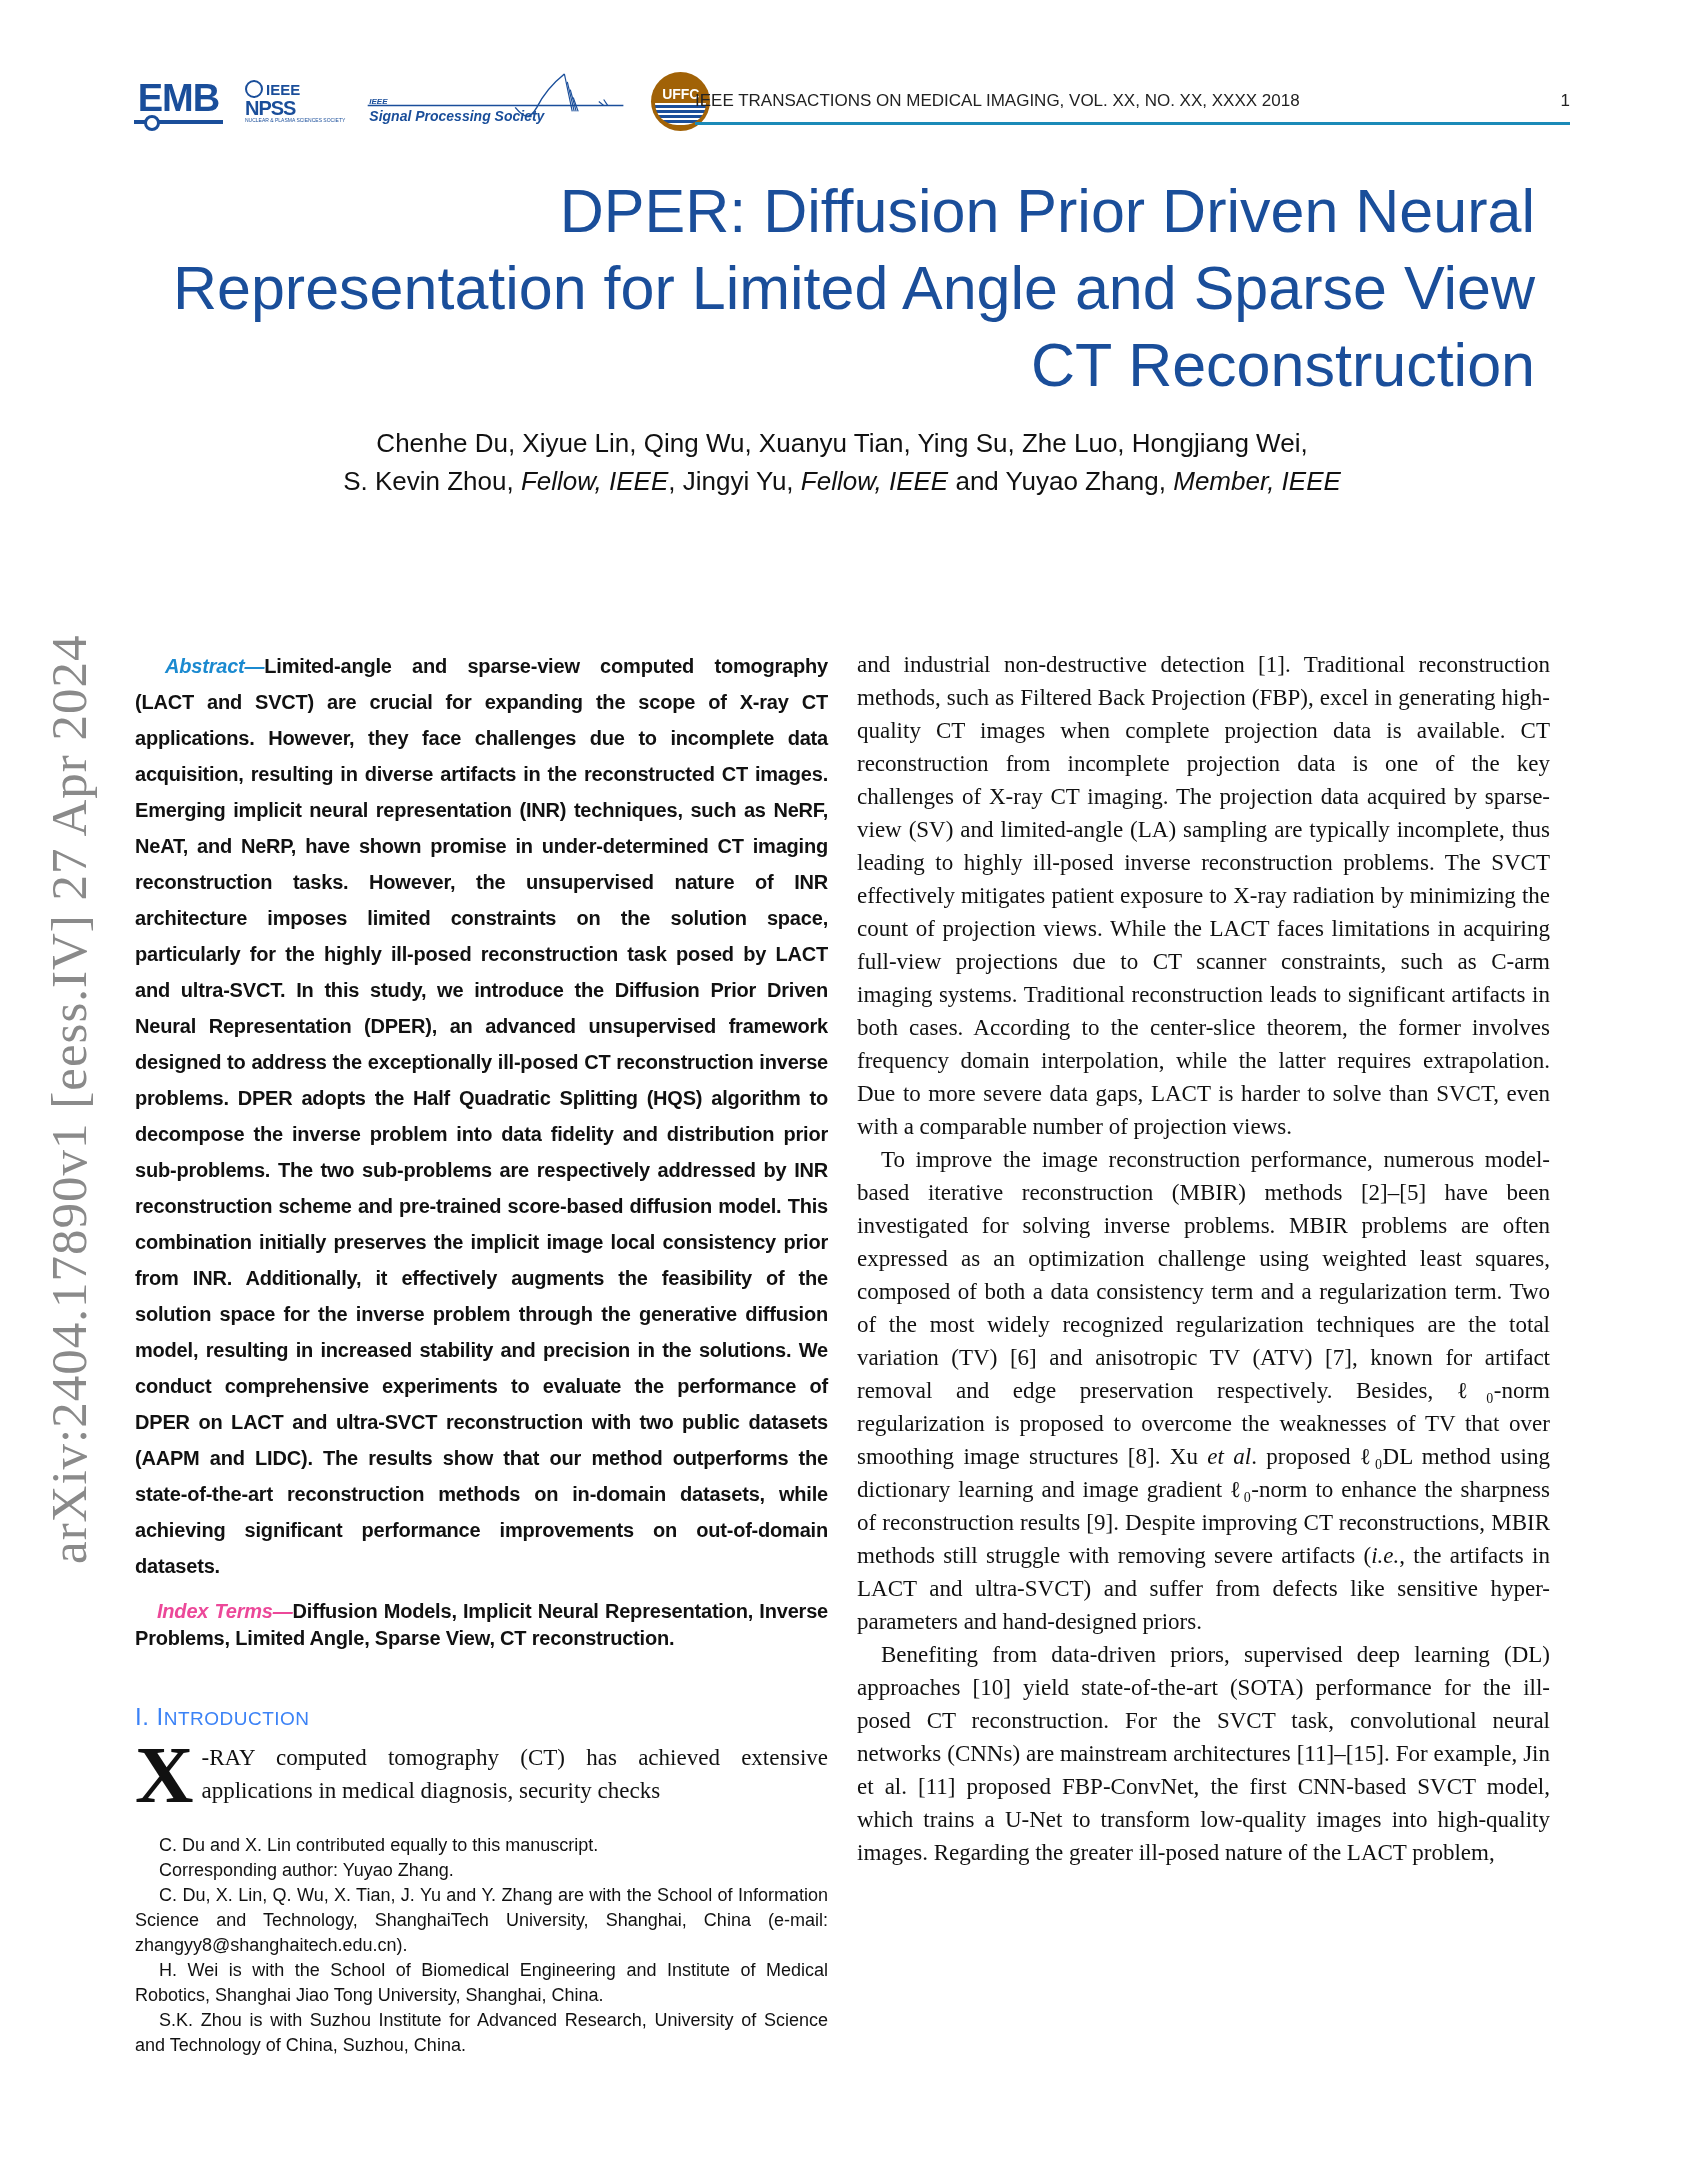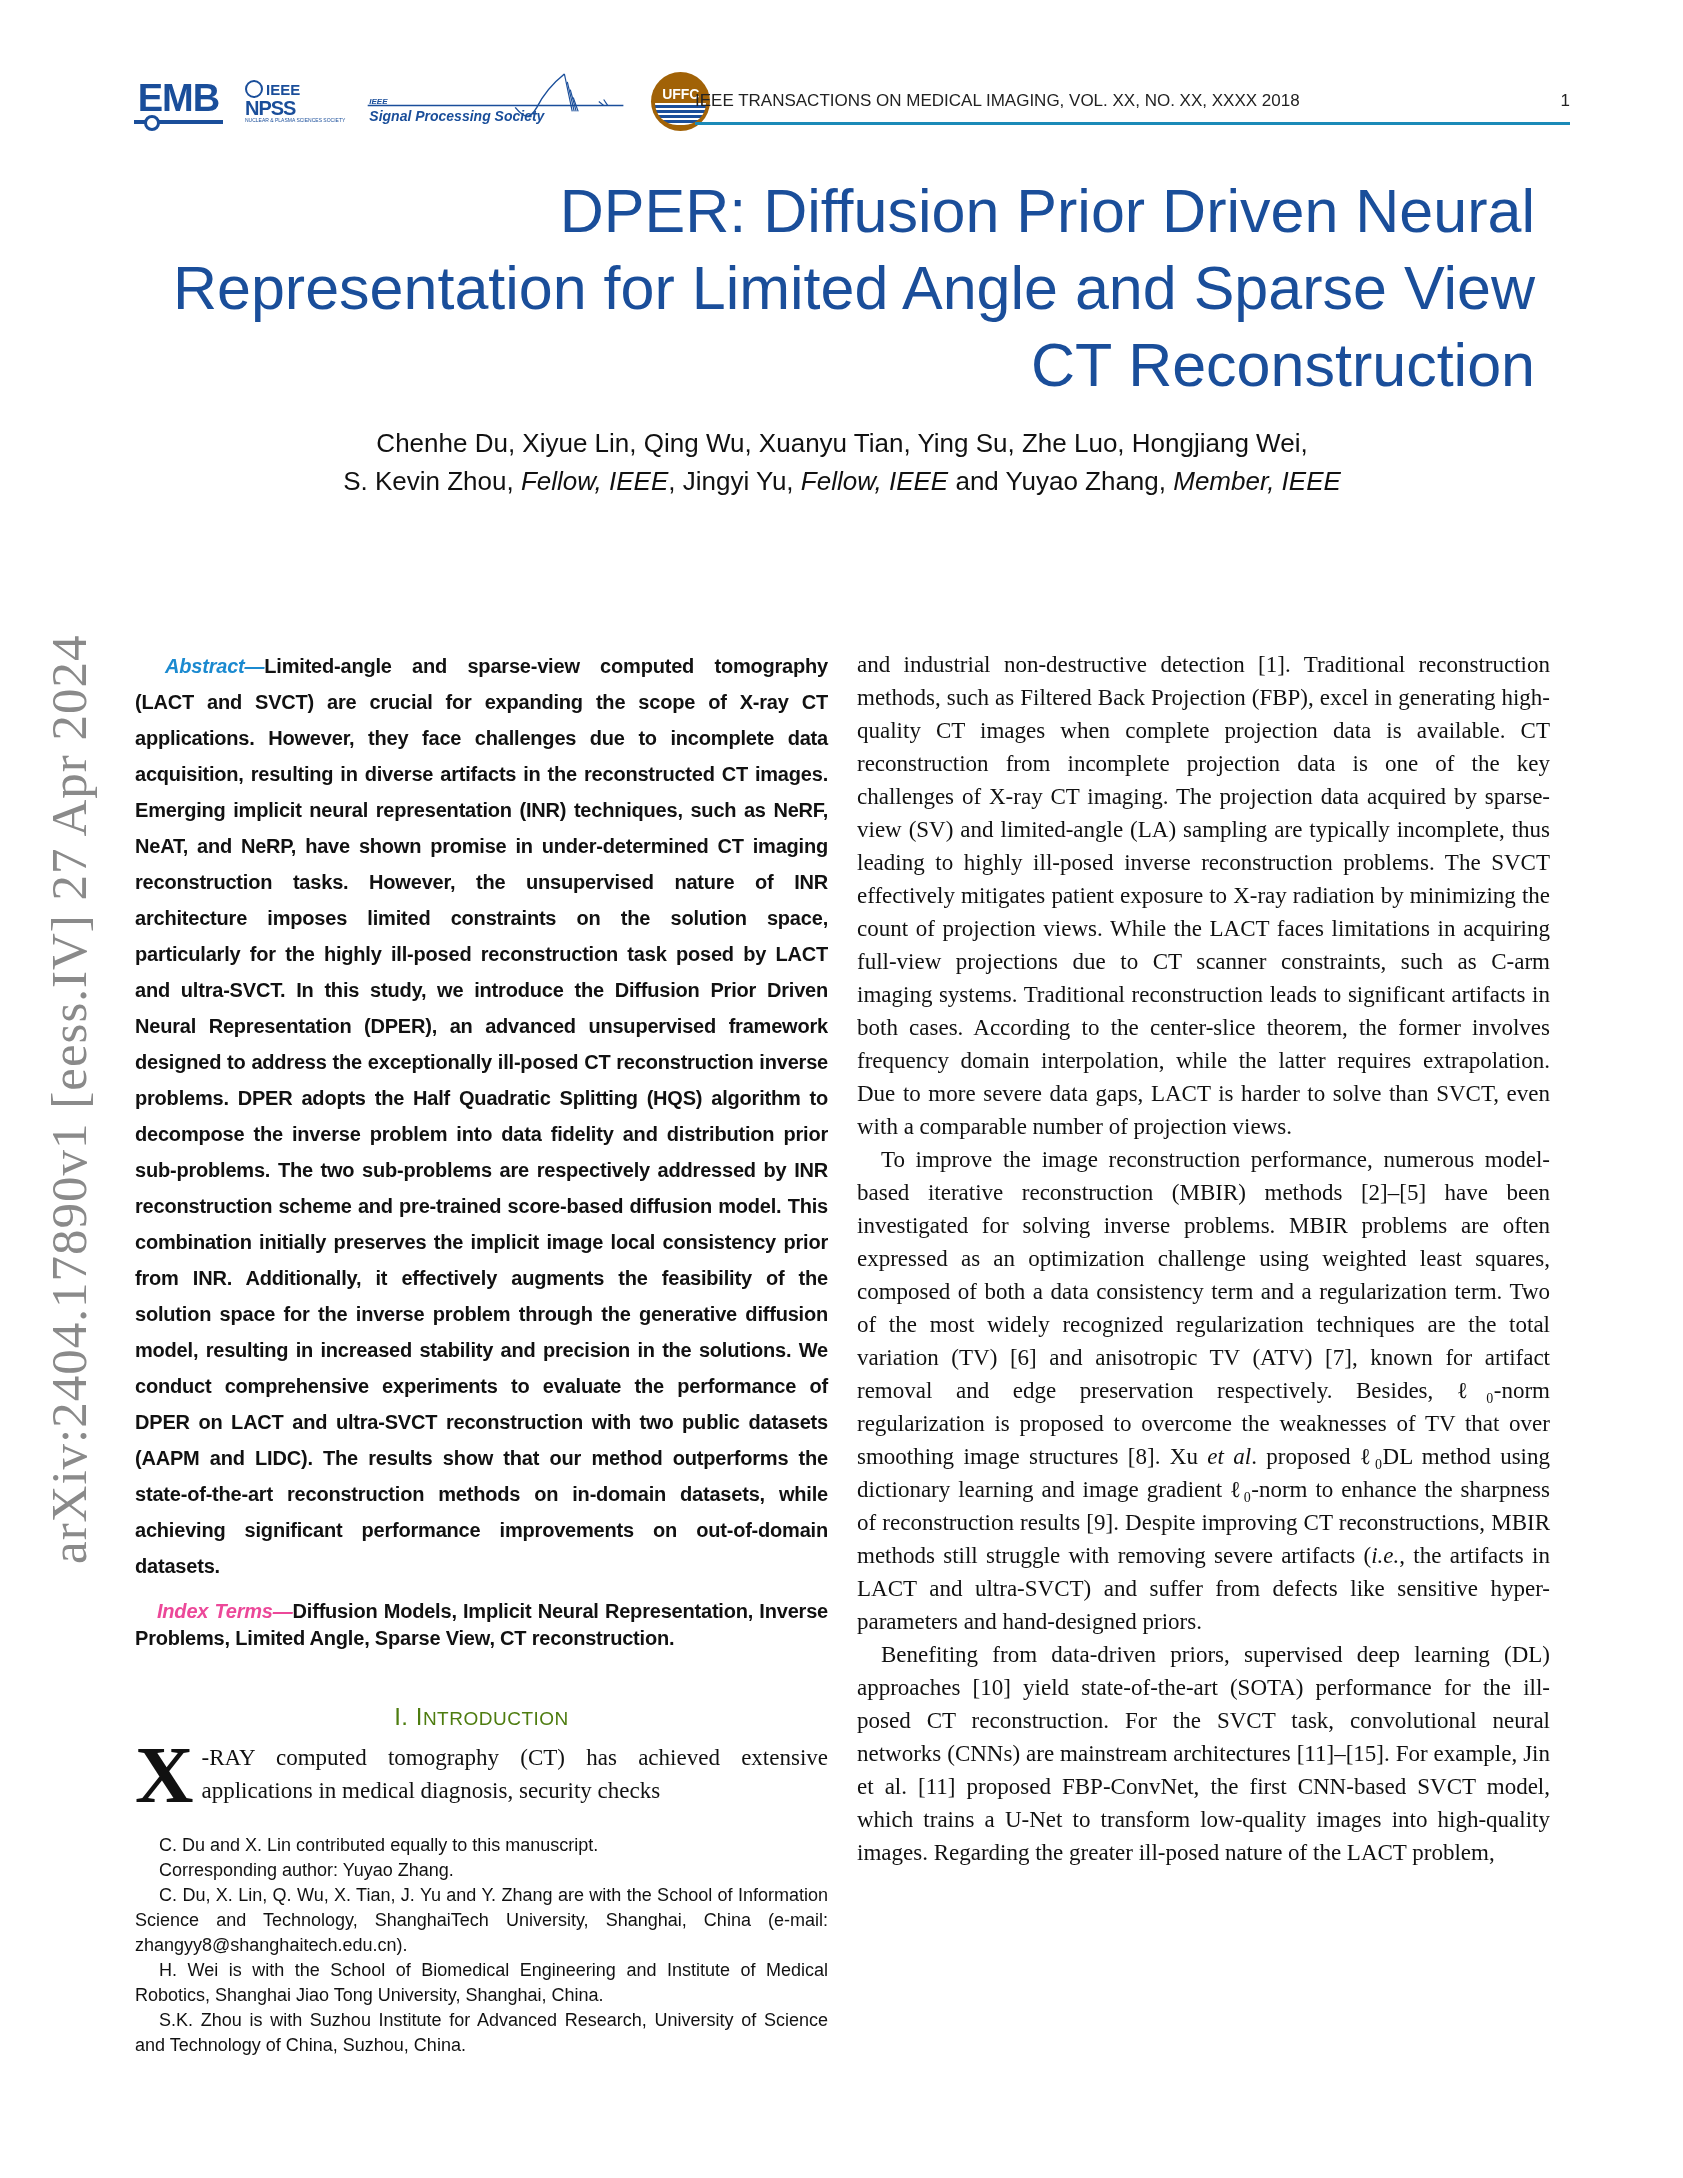--- a/index.html
+++ b/index.html
@@ -36,21 +36,21 @@
 
   
   .col-left { position: absolute; left: 135px; top: 648px; width: 693px; }
   .col-right { position: absolute; left: 857px; top: 648px; width: 693px; }
 
   .abstract { font-family: "Liberation Sans", sans-serif; font-weight: bold; font-size: 20px; line-height: 36px; text-align: justify; hyphens: manual; letter-spacing: -0.2px; }
   .abstract .lab { color: #1b8ad0; font-style: italic; margin-left: 30px; }
   .index-terms { margin-top: 14px; font-family: "Liberation Sans", sans-serif; font-weight: bold; font-size: 20px; line-height: 27px; text-align: justify; letter-spacing: -0.2px; }
   .index-terms .lab { color: #ec4899; font-style: italic; margin-left: 22px; }
 
-  .section-head { margin-top: 51px; text-align: center; font-family: "Liberation Sans", sans-serif; font-size: 24px; color: #4d7c0f; letter-spacing: 0.5px; }
+  .section-head { margin-top: 51px; text-align: left; font-family: "Liberation Sans", sans-serif; font-size: 24px; color: #3b82f6; letter-spacing: 0.5px; }
   .section-head .sc { font-size: 19px; }
 
   .intro { margin-top: 10px; font-size: 23px; line-height: 33px; text-align: justify; position: relative; }
   .dropcap { float: left; font-family: "Liberation Serif", serif; font-weight: bold; font-size: 81px; line-height: 61px; margin: 4px 8px 0 0; height: 61px; }
 
   .footnotes { margin-top: 26px; font-family: "Liberation Sans", sans-serif; font-size: 18px; line-height: 25px; text-align: justify; color: #111; }
   .footnotes p { margin: 0; text-indent: 24px; }
 
   .body-text { font-size: 23px; line-height: 33px; text-align: justify; }
   .body-text p { margin: 0; }

